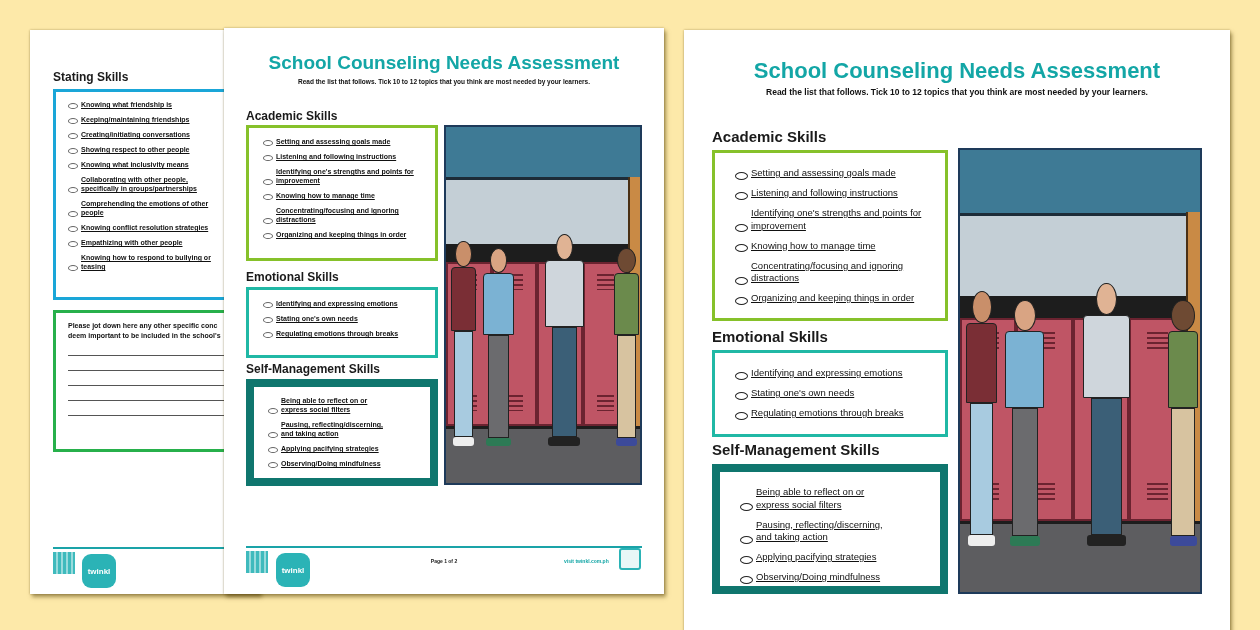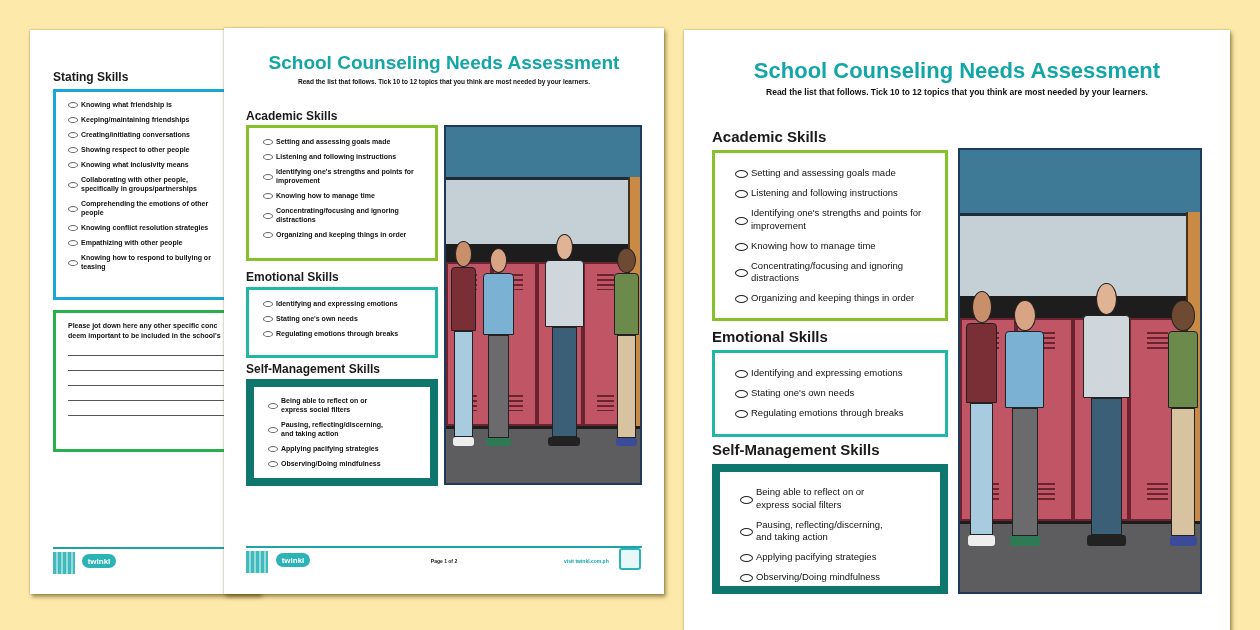--- a/index.html
+++ b/index.html
@@ -27,42 +27,42 @@
   }
   #page-back .box-notes {
     position: absolute; left: 23px; top: 280px; width: 230px; height: 142px;
     border: 3px solid #27b04b; padding: 8px 0 0 12px;
   }
   .notes-text { font-size: 7px; font-weight: bold; color: #111; line-height: 10px; white-space: nowrap; }
   .note-line { height: 1px; background: #555; margin: 14px 0 0 0; width: 190px; }
   .note-line:first-of-type { margin-top: 28px; }
 
   .item {
-    display: flex; align-items: center; color: #111;
+    display: flex; align-items: flex-end; color: #111; text-decoration: underline;
   }
   .item .circle {
     flex: 0 0 auto; border: 1px solid #222; border-radius: 50%;
     display: inline-block;
   }
   .small .item { font-size: 7px; font-weight: bold; line-height: 9px; margin-bottom: 6px; }
   .small .item .circle { width: 10px; height: 6px; margin: 1px 3px 0 0; border-color: #666; }
 
   .big .item { font-size: 9.5px; line-height: 12.5px; margin-bottom: 7.5px; }
   .big .item .circle { width: 13px; height: 8px; margin: 2px 3px 0 0; border-width: 1.2px; }
 
   .footer-line { position: absolute; height: 2px; background: #1aa3a8; }
   .qr {
     position: absolute; width: 22px; height: 22px;
     background:
       repeating-linear-gradient(90deg, #2bb3b6 0 3px, #8fd8d9 3px 5px),
       #2bb3b6;
     opacity: 0.9;
   }
   .logo {
-    position: absolute; height: 14px; width: 34px; border-radius: 9px;
+    position: absolute; height: 34px; width: 34px; border-radius: 9px;
     background: #2bb3b6; color: #fff; font-size: 8px; font-weight: bold;
     display: flex; align-items: center; justify-content: center;
   }
 
   
   #page-mid { left: 224px; top: 28px; width: 440px; height: 566px; }
   #page-mid .title {
     position: absolute; left: 0; top: 24px; width: 100%; text-align: center;
     font-size: 19px; font-weight: bold; color: #13a6a6;
   }

